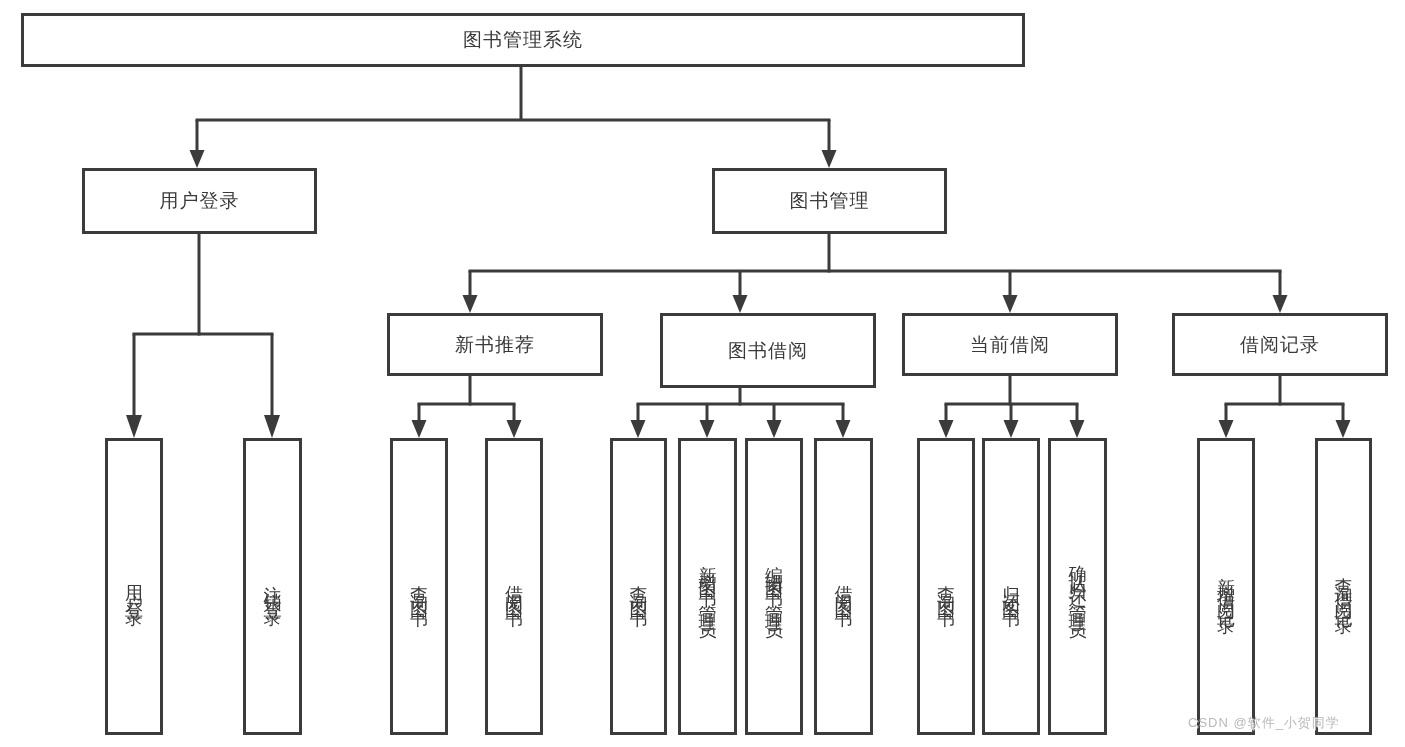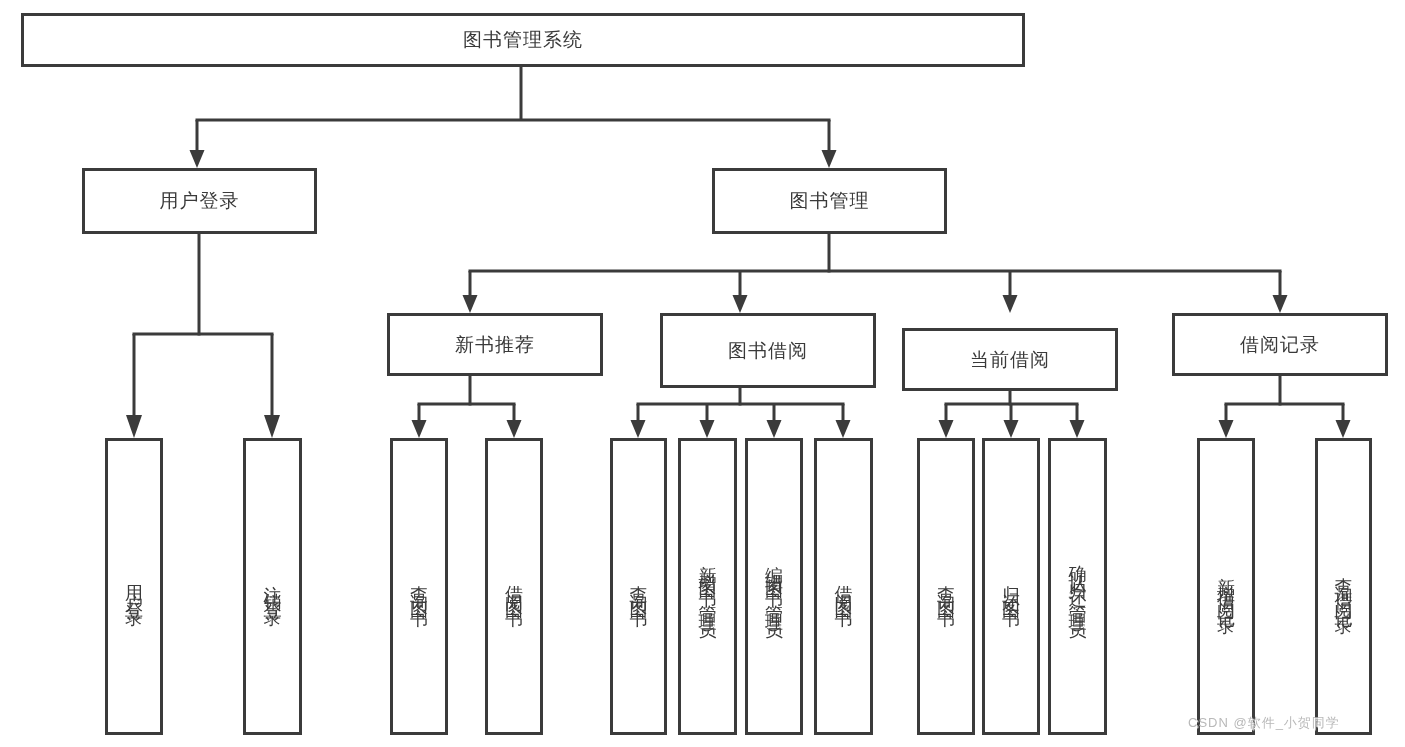--- a/index.html
+++ b/index.html
@@ -136,21 +136,21 @@
     </g>
   </svg>
 
   <div class="node hnode" style="left:21px; top:13px; width:1004px; height:54px;">图书管理系统</div>
 
   <div class="node hnode" style="left:82px; top:168px; width:235px; height:66px;">用户登录</div>
   <div class="node hnode" style="left:712px; top:168px; width:235px; height:66px;font-family:Liberation Serif, serif;">图书管理</div>
 
   <div class="node hnode" style="left:362px; top:313px; width:216px; height:63px;margin-left:25px;">新书推荐</div>
   <div class="node hnode" style="left:660px; top:313px; width:216px; height:75px;">图书借阅</div>
-  <div class="node hnode" style="left:902px; top:328px; width:216px; height:63px;">当前借阅</div>
+  <div class="node hnode" style="left:902px; top:313px; width:216px; height:63px;">当前借阅</div>
   <div class="node hnode" style="left:1172px; top:313px; width:216px; height:63px;">借阅记录</div>
 
   <div class="node vnode" style="left:105px; width:58px;">
     <span class="vtext">用户登录</span>
   </div>
   <div class="node vnode" style="left:243px; width:59px;">
     <span class="vtext">注销登录</span>
   </div>
 
   <div class="node vnode" style="left:390px; width:58px;">

